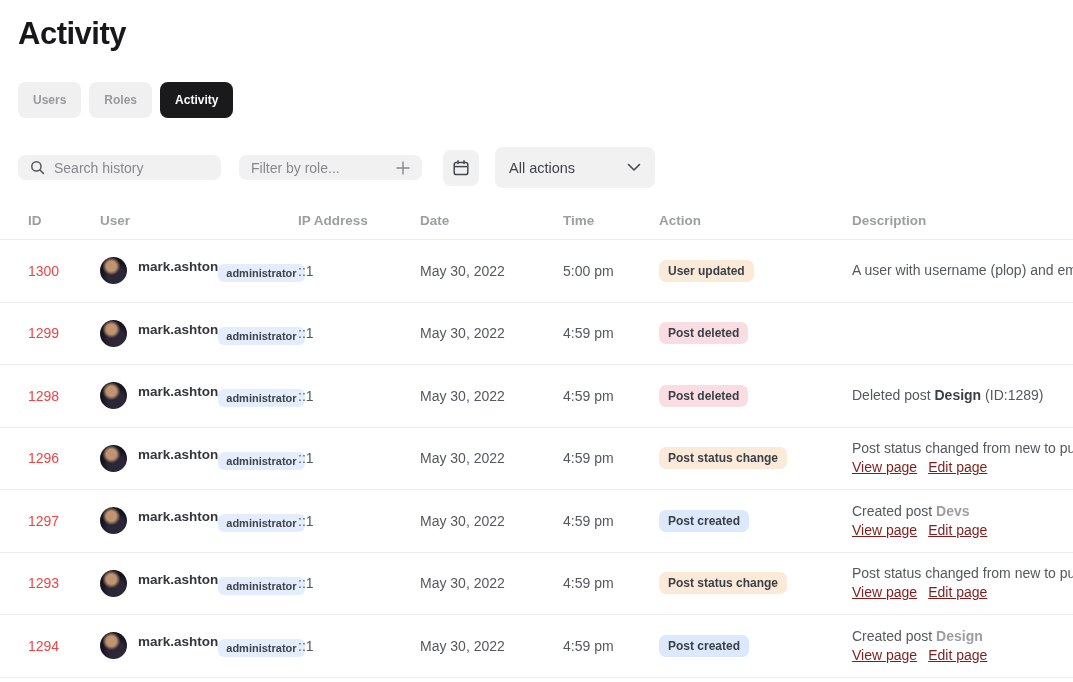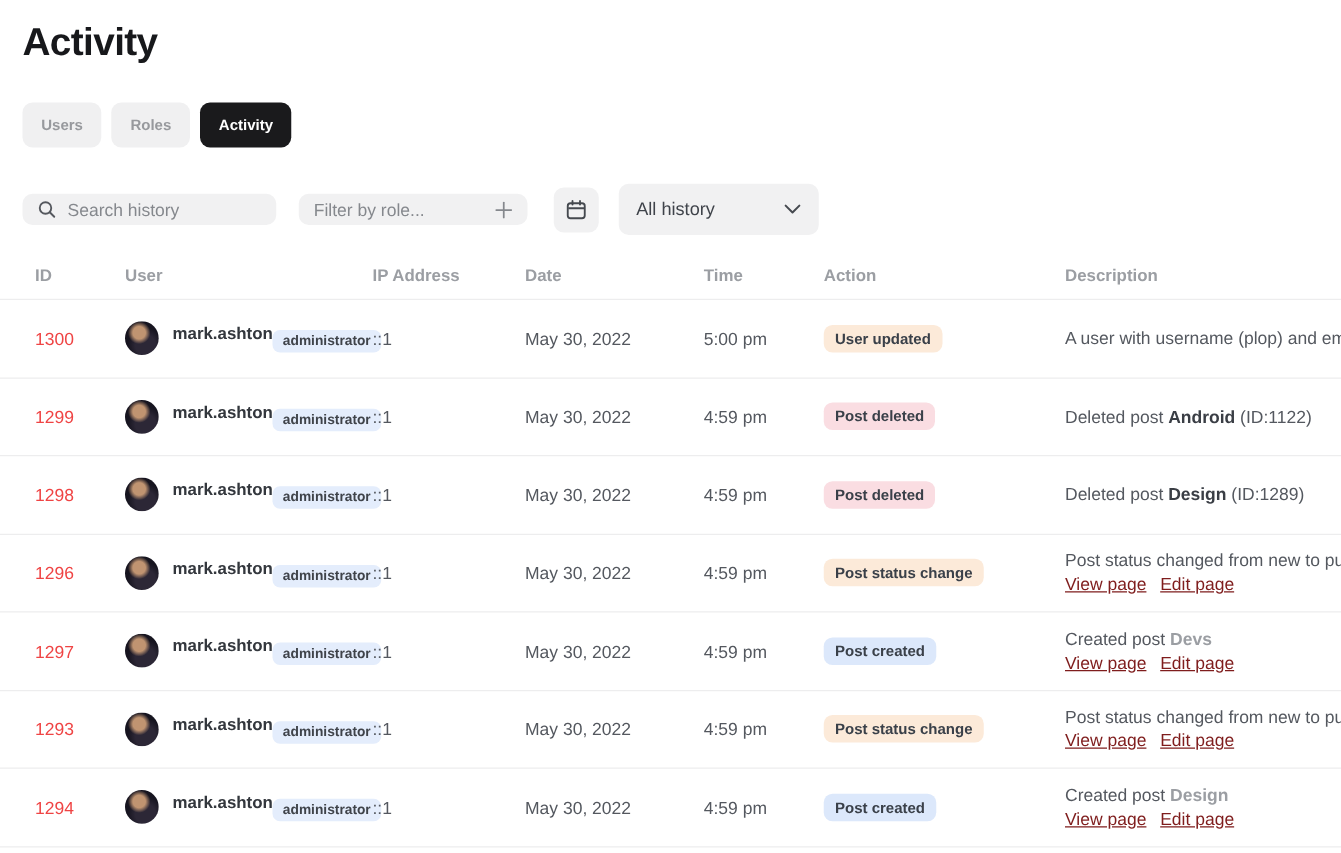--- a/index.html
+++ b/index.html
@@ -156,21 +156,21 @@
         <svg class="icon-svg" width="18" height="18" viewBox="0 0 18 18">
           <rect x="2.2" y="3.6" width="13.6" height="12" rx="2.2" fill="none" stroke="#45494f" stroke-width="1.5"></rect>
           <line x1="2.6" y1="7.6" x2="15.4" y2="7.6" stroke="#45494f" stroke-width="1.5"></line>
           <line x1="6" y1="1.8" x2="6" y2="4.6" stroke="#45494f" stroke-width="1.5" stroke-linecap="round"></line>
           <line x1="12" y1="1.8" x2="12" y2="4.6" stroke="#45494f" stroke-width="1.5" stroke-linecap="round"></line>
         </svg>
       </span>
     </button>
 
     <button class="select-box">
-      <span>All history</span>
+      <span>All actions</span>
       <span>
         <svg class="icon-svg" width="14" height="9" viewBox="0 0 14 9">
           <polyline points="1.5,1.5 7,7 12.5,1.5" fill="none" stroke="#45494f" stroke-width="1.6" stroke-linecap="round" stroke-linejoin="round"></polyline>
         </svg>
       </span>
     </button>
   </div>
 
   <div class="table">
     <div class="trow thead">
@@ -212,24 +212,20 @@
         <span class="username">mark.ashton</span>
         <span class="role-badge">administrator</span>
       </span>
     </div>
     <div class="cell c-ip">::1</div>
     <div class="cell c-date">May 30, 2022</div>
     <div class="cell c-time">4:59 pm</div>
     <div class="cell c-act">
       <span class="action-badge badge-red">Post deleted</span>
     </div>
-    <div class="cell c-desc">
-      <div class="desc-line"><span class="part-normal">Deleted post </span><span class="part-bold-dark">Android</span><span class="part-normal"> (ID:1122)</span></div>
-
-    </div>
   </div>
 
   <div class="trow">
     <div class="cell c-id">1298</div>
     <div class="cell c-user">
       <span class="avatar"></span>
       <span class="user-meta">
         <span class="username">mark.ashton</span>
         <span class="role-badge">administrator</span>
       </span>

